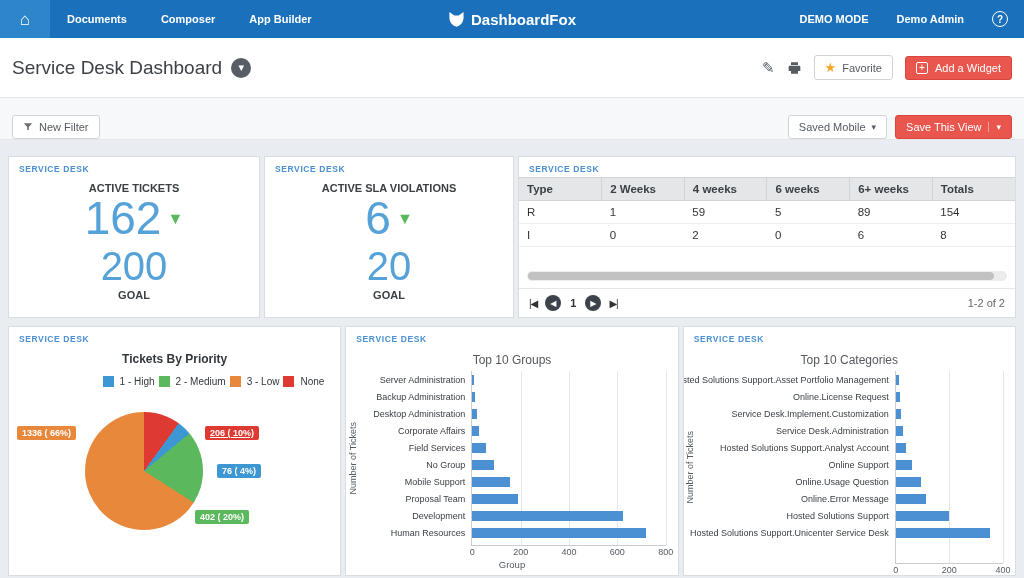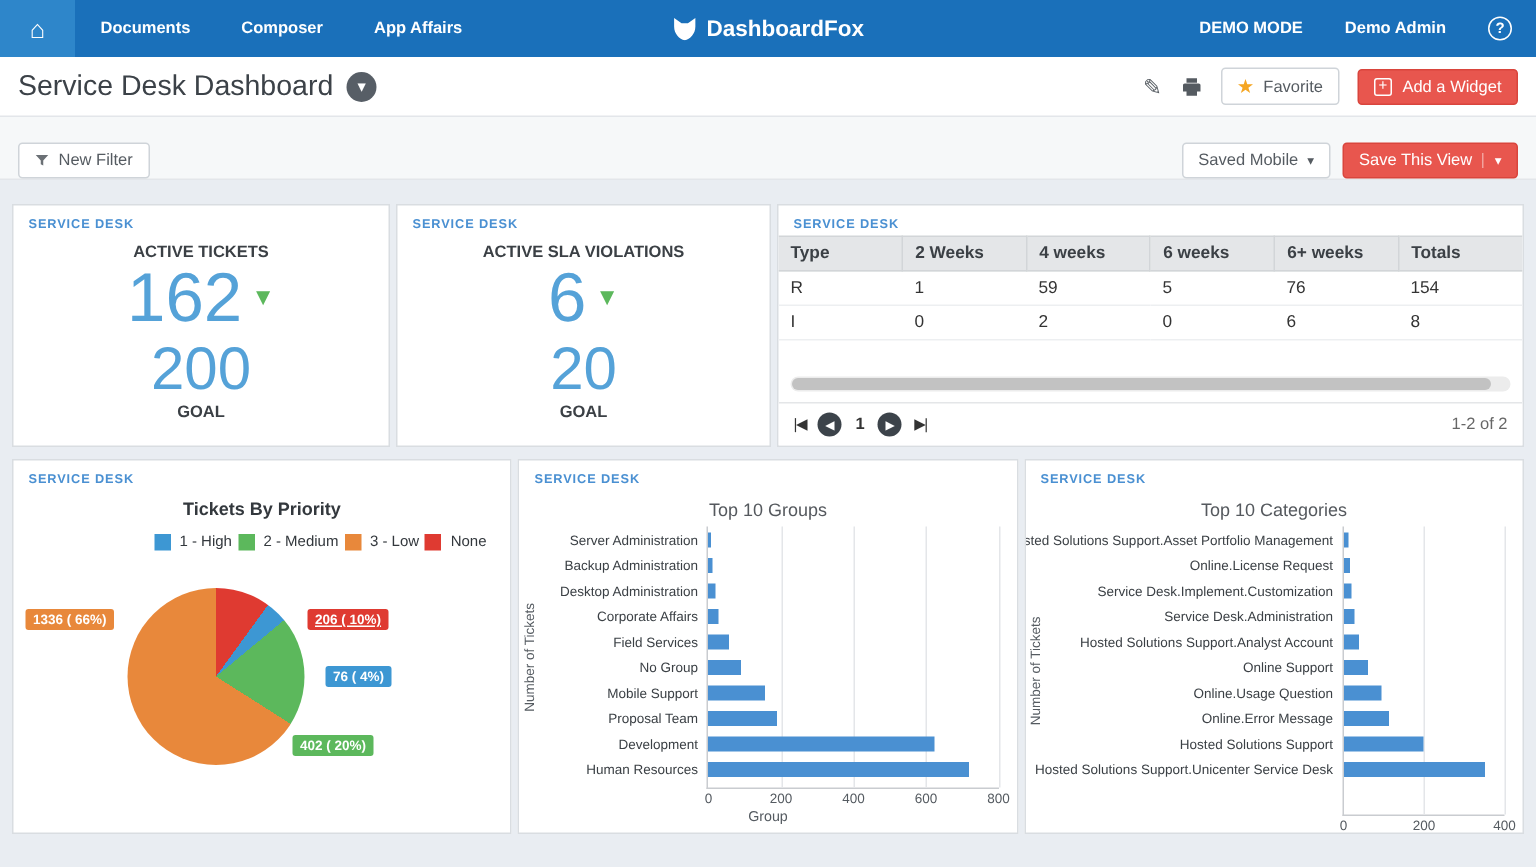--- a/index.html
+++ b/index.html
@@ -9,21 +9,21 @@
   
   .navbar { height:38px; background:#1a70ba; display:flex; align-items:center; position:relative; color:#fff; }
   .nav-home { width:50px; height:38px; background:#2e86ca; display:flex; align-items:center; justify-content:center; cursor:pointer; }
   .home-glyph { font-size:17px; line-height:1; }
   .nav-item { padding:0 17px; font-size:11px; font-weight:700; cursor:pointer; }
   .nav-brand { position:absolute; left:50%; transform:translateX(-50%); display:flex; align-items:center; gap:6px; font-size:15px; font-weight:700; }
   .nav-right { margin-left:auto; display:flex; align-items:center; gap:28px; padding-right:16px; font-size:11px; font-weight:700; }
   .help-circle { width:16px; height:16px; border:1.5px solid #fff; border-radius:50%; display:flex; align-items:center; justify-content:center; font-size:10px; font-weight:700; cursor:pointer; }
 
   
-  .page-header { height:40px; background:#fff; display:flex; align-items:center; padding:0 12px; border-bottom:1px solid #e3e6ea; }
+  .page-header { height:60px; background:#fff; display:flex; align-items:center; padding:0 12px; border-bottom:1px solid #e3e6ea; }
   .page-title { font-size:19px; color:#3c4248; }
   .title-caret { width:20px; height:20px; border-radius:50%; background:#575e66; color:#fff; display:flex; align-items:center; justify-content:center; font-size:11px; margin-left:9px; cursor:pointer; }
   .hdr-actions { margin-left:auto; display:flex; align-items:center; gap:12px; }
   .icon-btn { color:#555b61; font-size:15px; cursor:pointer; display:flex; align-items:center; }
   .btn-light { display:flex; align-items:center; gap:6px; background:#fff; border:1px solid #cfd4d9; border-radius:3px; padding:5px 10px; font-size:11px; color:#555b61; cursor:pointer; white-space:nowrap; }
   .star { color:#f5a623; font-size:13px; line-height:1; }
   .btn-red { display:flex; align-items:center; gap:7px; background:#e8564e; border:1px solid #d9453d; color:#fff; border-radius:3px; padding:5px 10px; font-size:11px; cursor:pointer; white-space:nowrap; }
   .sq-plus { width:12px; height:12px; border:1px solid #fff; border-radius:2px; font-size:10px; line-height:10px; text-align:center; }
   .caret-sep { border-left:1px solid rgba(255,255,255,.45); padding-left:7px; font-size:9px; }
   .caret-dark { font-size:9px; color:#555b61; }
@@ -107,21 +107,21 @@
 </style>
 </head>
 <body>
 
 <div class="navbar">
   <div class="nav-home">
     <span class="home-glyph">⌂</span>
   </div>
   <div class="nav-item">Documents</div>
   <div class="nav-item">Composer</div>
-  <div class="nav-item">App Affairs</div>
+  <div class="nav-item">App Builder</div>
   <div class="nav-brand">
     <svg width="17" height="16" viewBox="0 0 24 22">
         <path fill="#fff" d="M2 1l7 5h6l7-5v8c0 7-5 12-10 13C7 21 2 16 2 9z"></path>
       </svg>
     <span>DashboardFox</span>
   </div>
   <div class="nav-right">
     <span>DEMO MODE</span>
     <span style="cursor:pointer;">Demo Admin</span>
     <span class="help-circle">?</span>
@@ -214,21 +214,21 @@
             <th>6+ weeks</th>
             <th>Totals</th>
           </tr>
         </thead>
         <tbody>
           <tr>
             <td>R</td>
             <td class="td-blue">1</td>
             <td class="td-blue">59</td>
             <td class="td-blue">5</td>
-            <td class="td-blue">76</td>
+            <td class="td-blue">89</td>
             <td>154</td>
           </tr>
           <tr>
             <td>I</td>
             <td class="td-blue">0</td>
             <td class="td-blue">2</td>
             <td class="td-blue">0</td>
             <td class="td-blue">6</td>
             <td>8</td>
           </tr>

